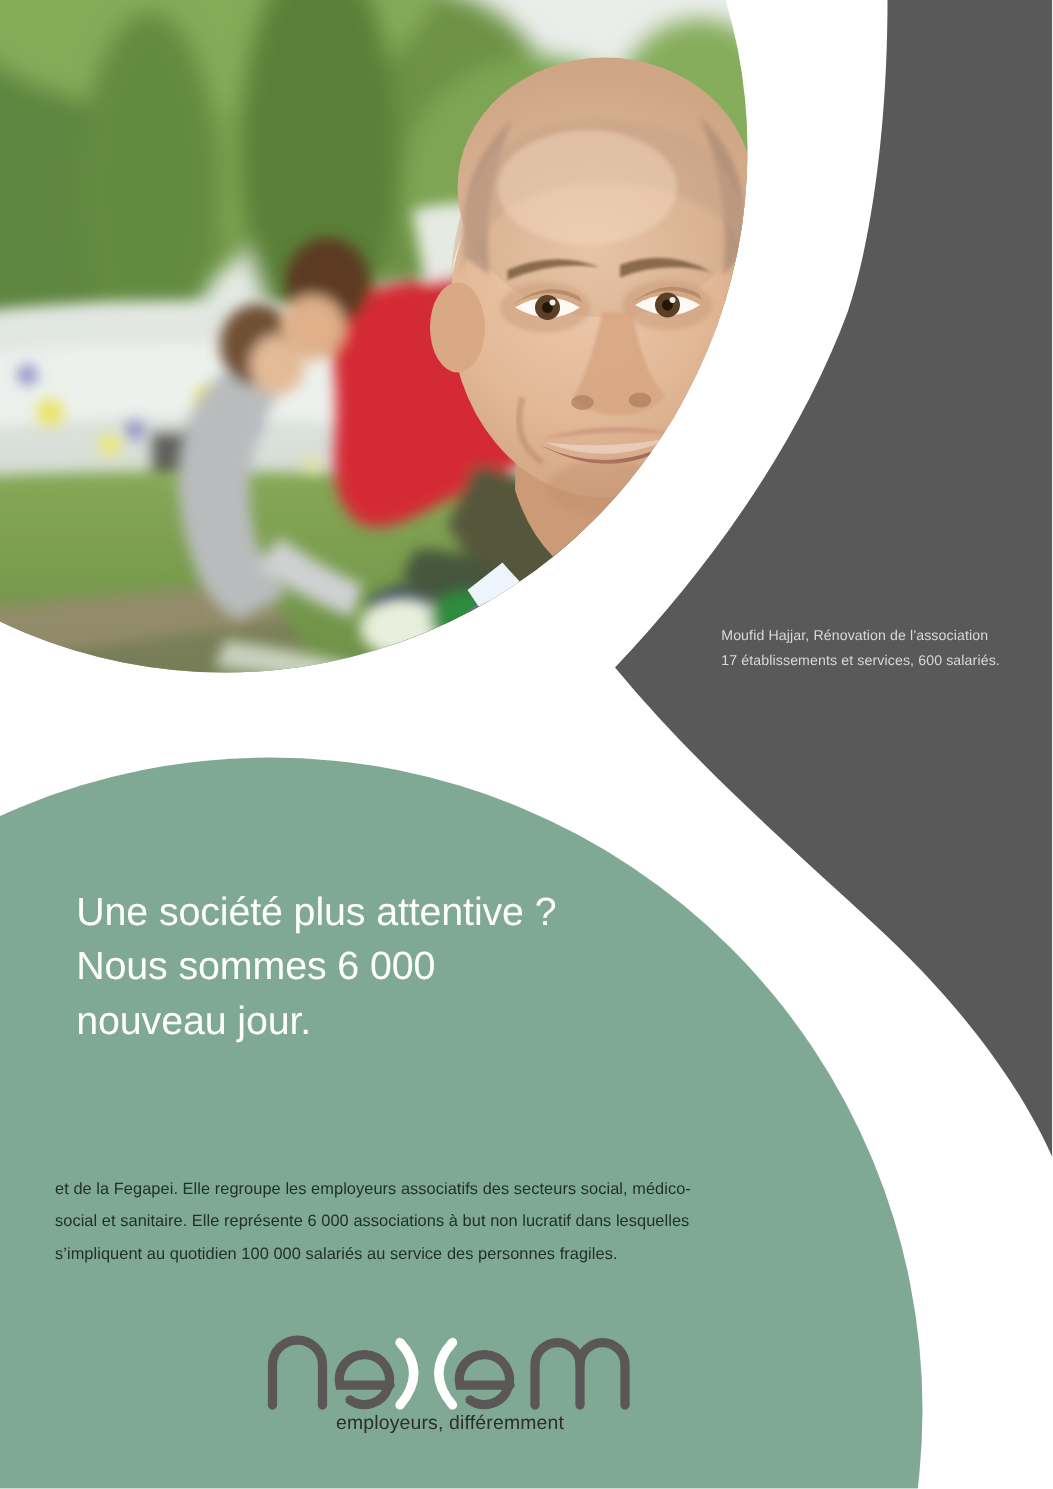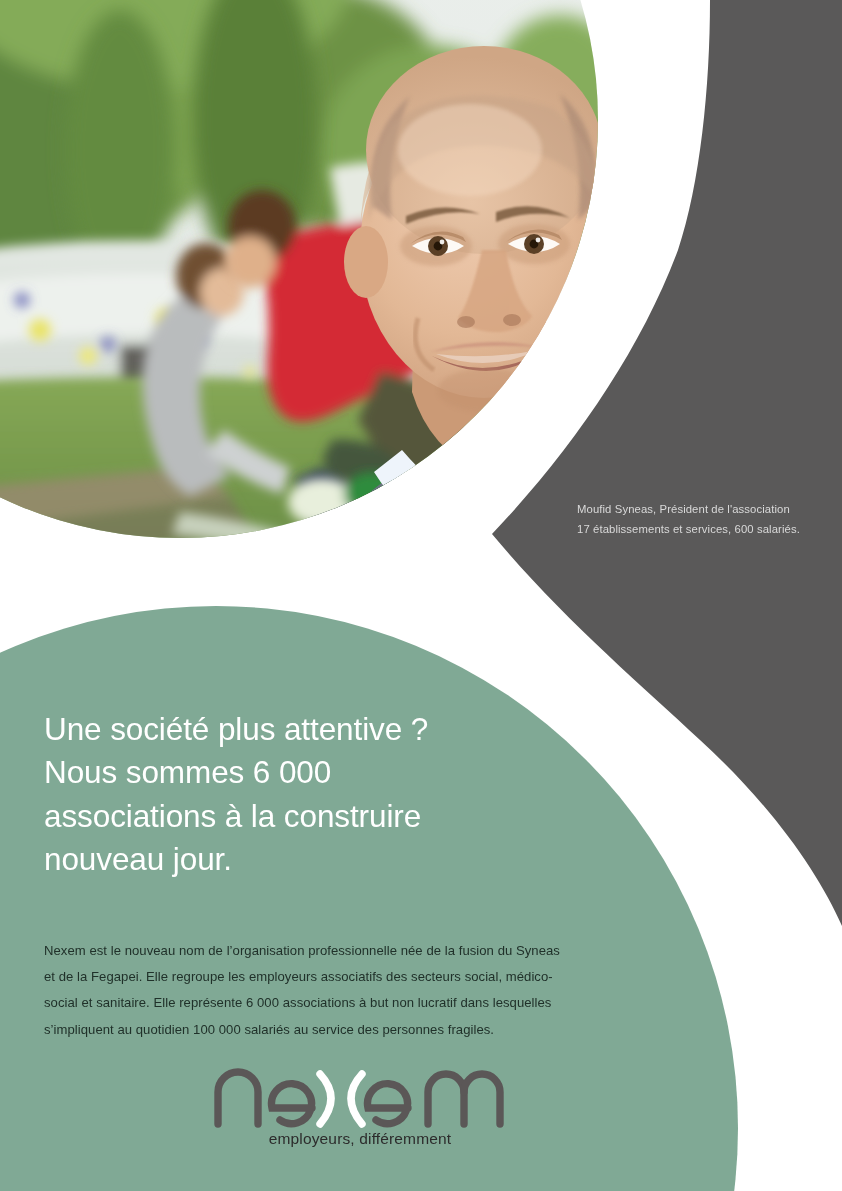--- a/index.html
+++ b/index.html
@@ -35,21 +35,21 @@
     position:absolute;
     left:44px;
     top:708px;
     width:560px;
     color:#ffffff;
     font-size:31.5px;
     line-height:1.38;
     font-weight:400;
     letter-spacing:-.1px;
   }
-  .headline div{white-space:nowrap;}
+  .headline div{white-space:nowrap;margin-left:17px;}
 
   
   .bodytext{
     position:absolute;
     left:44px;
     top:938px;
     width:616px;
     color:#20312a;
     font-size:13.1px;
     line-height:2.0;
@@ -286,33 +286,31 @@
              L842 926
              C 818 872, 772 806, 700 740
              C 640 684, 560 616, 492 534
              C 570 452, 640 352, 678 250
              C 700 184, 710 88, 710 0 Z"></path>
 
     <circle cx="216" cy="1128" r="522" fill="#80a995"></circle>
   </svg>
 
   <div class="caption">
-    <div>Moufid Syneas, Président de l'association</div>
+    <div>Moufid Hajjar, Rénovation de l'association</div>
     <div>17 établissements et services, 600 salariés.</div>
   </div>
 
   <div class="headline">
     <div>Une société plus attentive ?</div>
     <div>Nous sommes 6 000</div>
-    <div>associations à la construire</div>
     <div>nouveau jour.</div>
   </div>
 
   <div class="bodytext">
-    <div>Nexem est le nouveau nom de l’organisation professionnelle née de la fusion du Syneas</div>
     <div>et de la Fegapei. Elle regroupe les employeurs associatifs des secteurs social, médico-</div>
     <div>social et sanitaire. Elle représente 6 000 associations à but non lucratif dans lesquelles</div>
     <div>s’impliquent au quotidien 100 000 salariés au service des personnes fragiles.</div>
   </div>
 
   <div class="logo">
     <svg width="296" height="66" viewBox="0 0 296 66" xmlns="http://www.w3.org/2000/svg">
       <g fill="none" stroke="#5b5757" stroke-width="7.4" stroke-linecap="round">
 
         <path d="M6 62 L6 30 A20 20 0 0 1 46 30 L46 62"></path>

